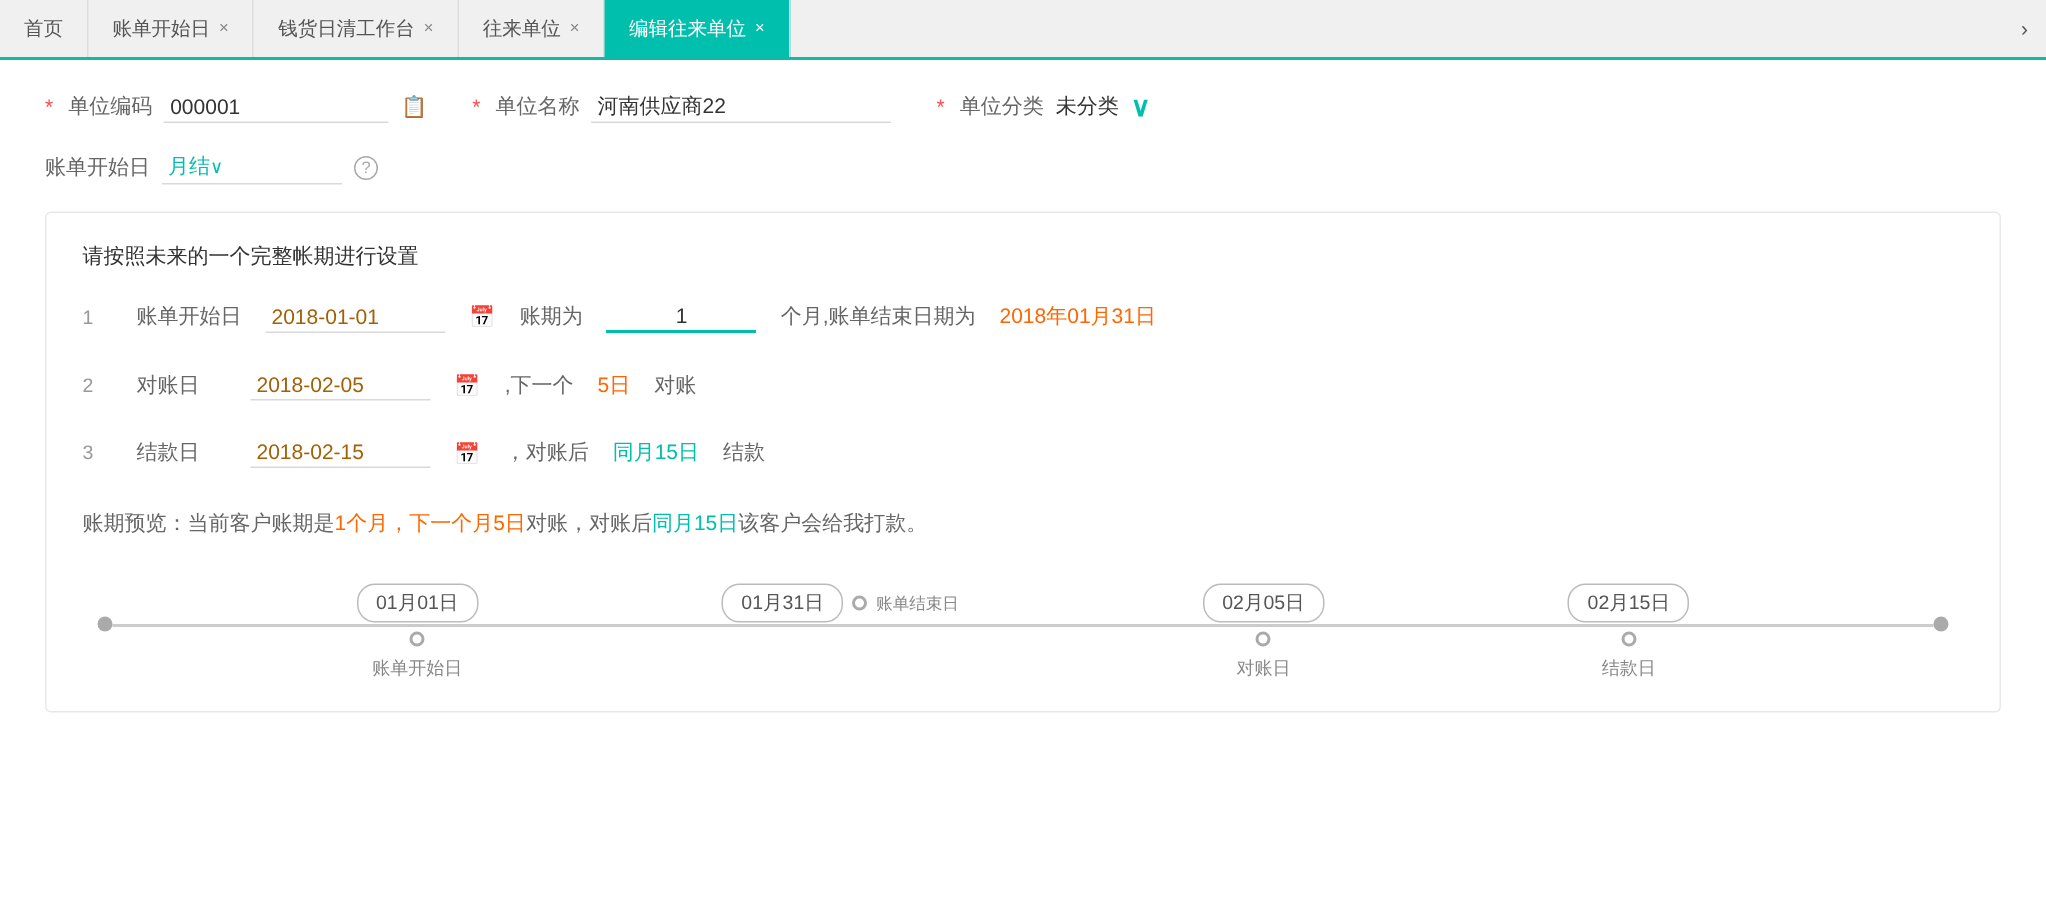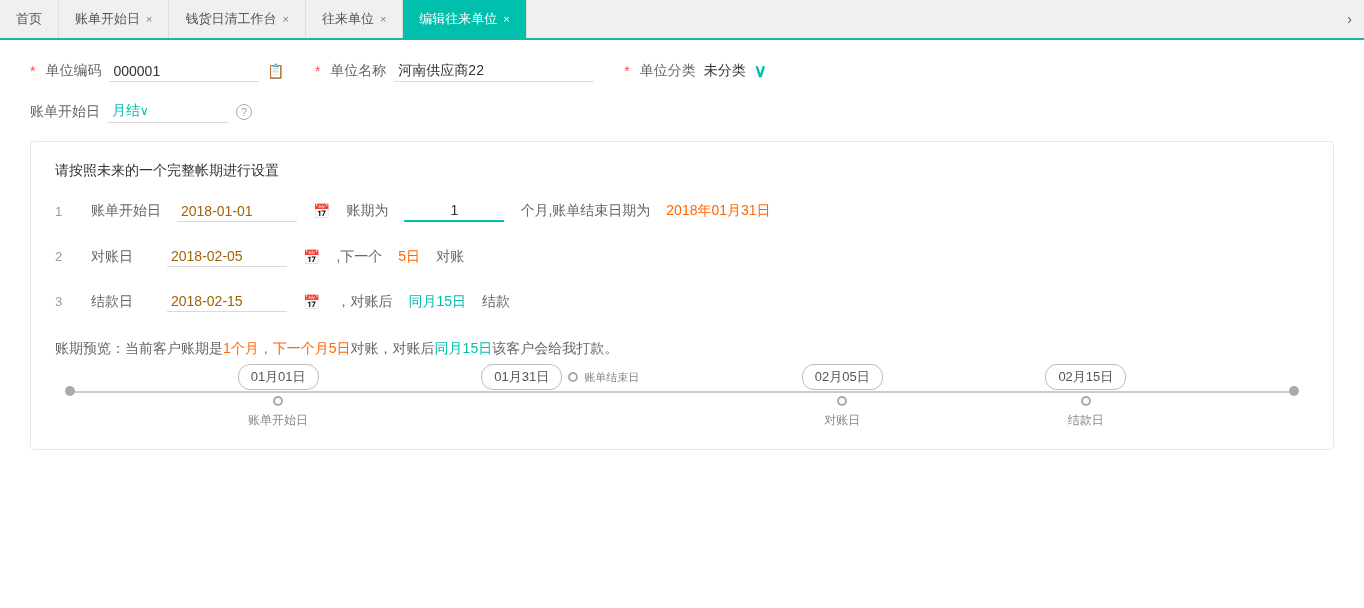--- a/index.html
+++ b/index.html
@@ -210,21 +210,21 @@
       text-align: center;
     }
 
     
     .preview-section {
       margin-top: 10px;
     }
     .preview-text {
       font-size: 14px;
       color: #666;
-      margin-bottom: 3px;
+      margin-bottom: 28px;
       line-height: 1.8;
     }
   </style>
 </head>
 <body>
 
 <div class="tab-bar">
   <div class="tab">
     <span>首页</span>
   </div>

